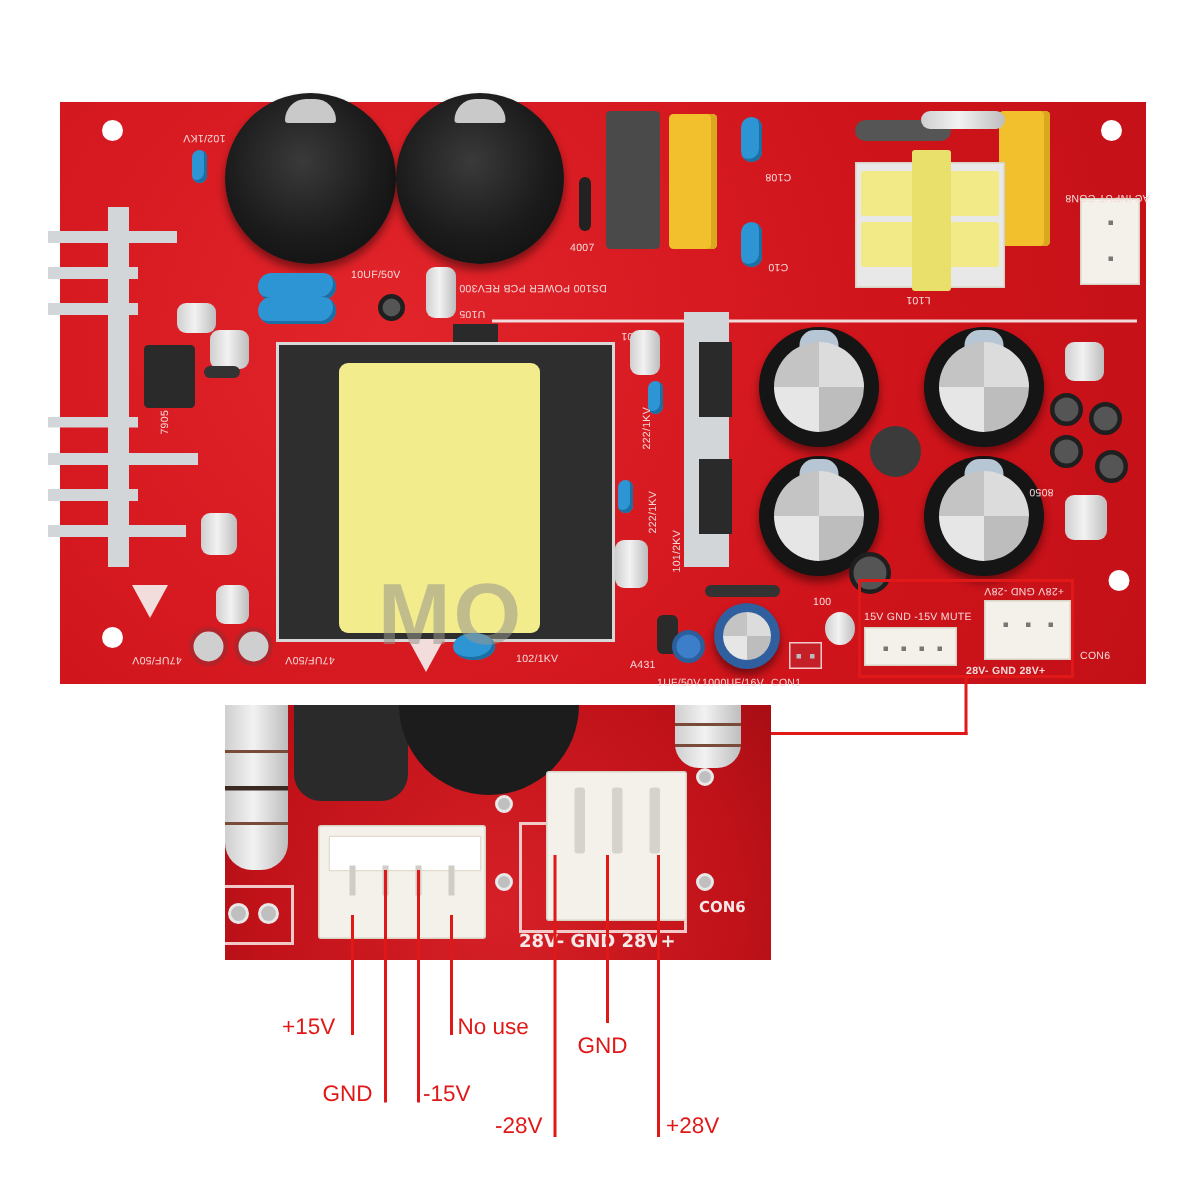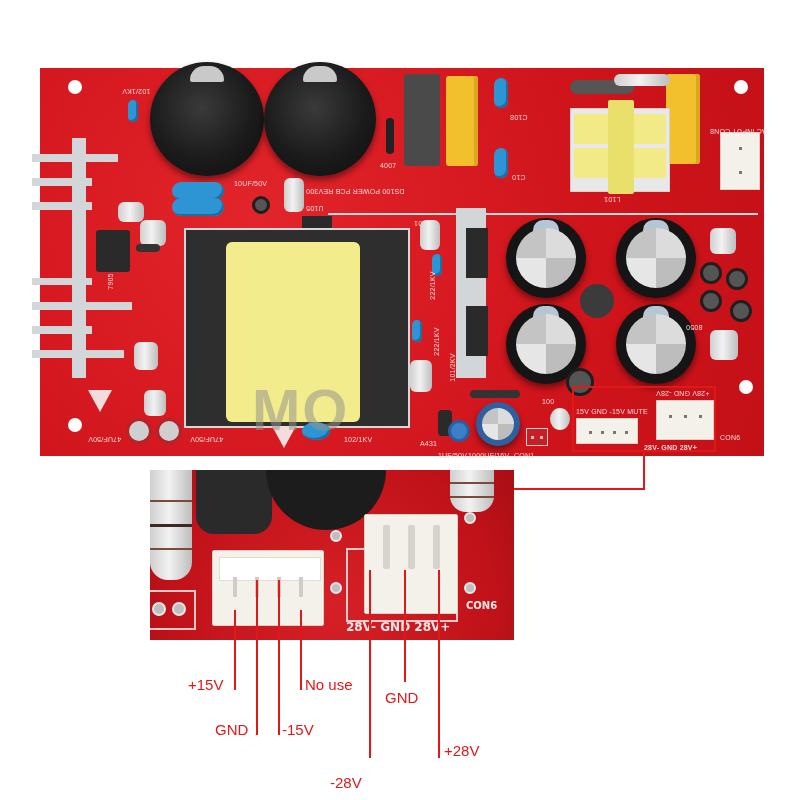--- a/index.html
+++ b/index.html
@@ -275,15 +275,15 @@
 <div class="line" style="left:300px;top:610px;width:2px;height:80px;"></div>
 
 <div class="line" style="left:369px;top:570px;width:2px;height:188px;"></div>
 <div class="line" style="left:404px;top:570px;width:2px;height:112px;"></div>
 <div class="line" style="left:438px;top:570px;width:2px;height:188px;"></div>
 
 <span class="label" style="left:188px;top:677px;">+15V</span>
 <span class="label" style="left:215px;top:722px;">GND</span>
 <span class="label" style="left:282px;top:722px;">-15V</span>
 <span class="label" style="left:305px;top:677px;">No use</span>
-<span class="label" style="left:330px;top:775px;">-28V</span>
+<span class="label" style="left:330px;top:743px;">-28V</span>
 <span class="label" style="left:385px;top:690px;">GND</span>
 <span class="label" style="left:444px;top:743px;">+28V</span>
 
 </body></html>

